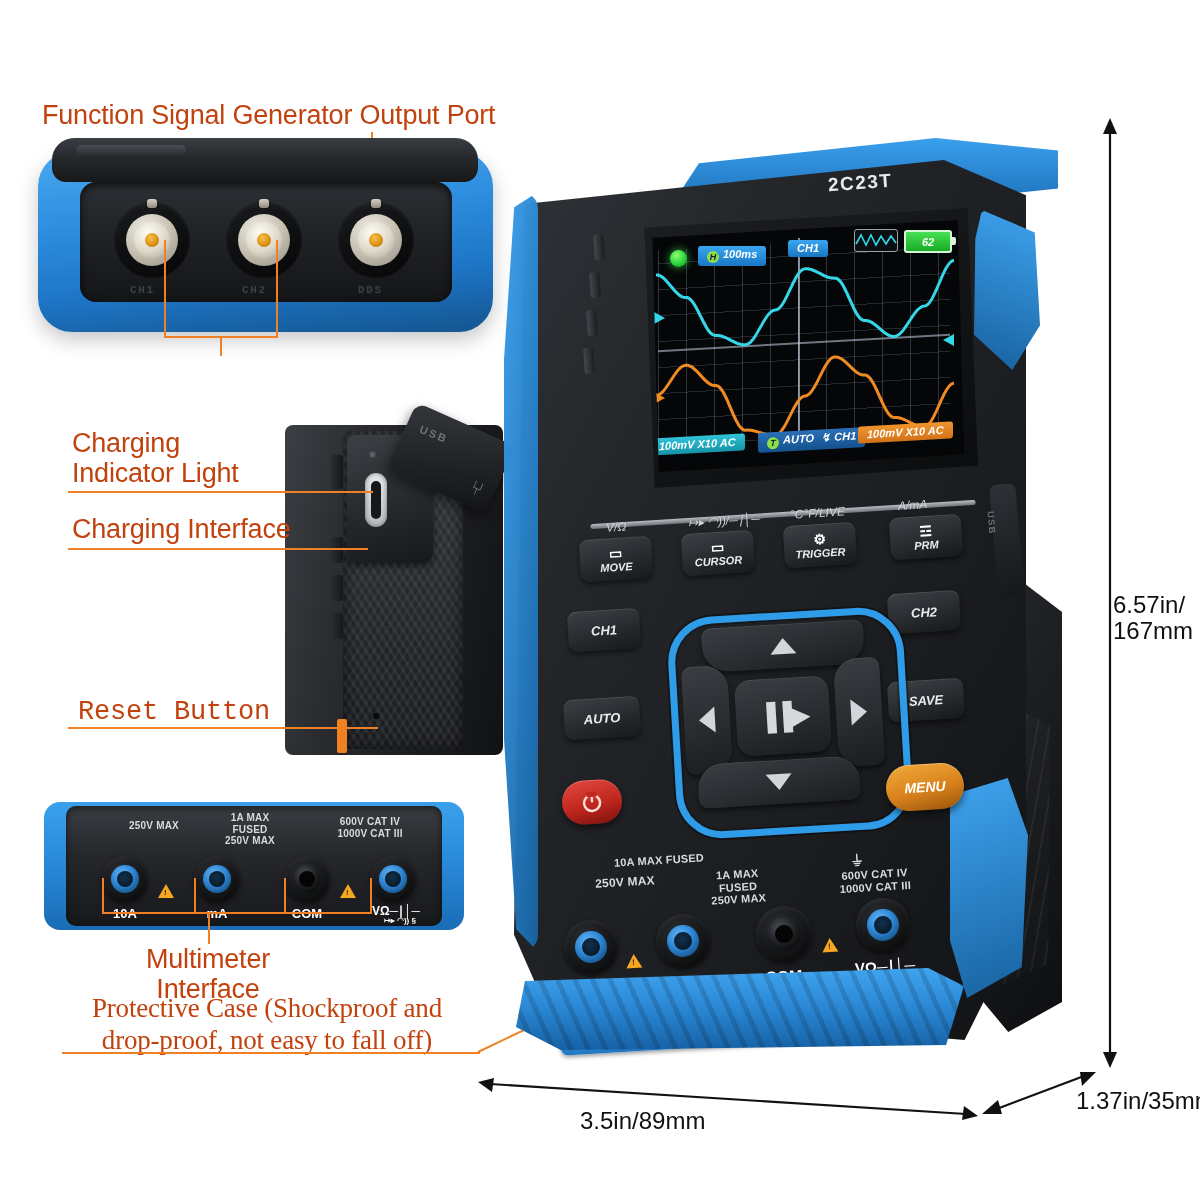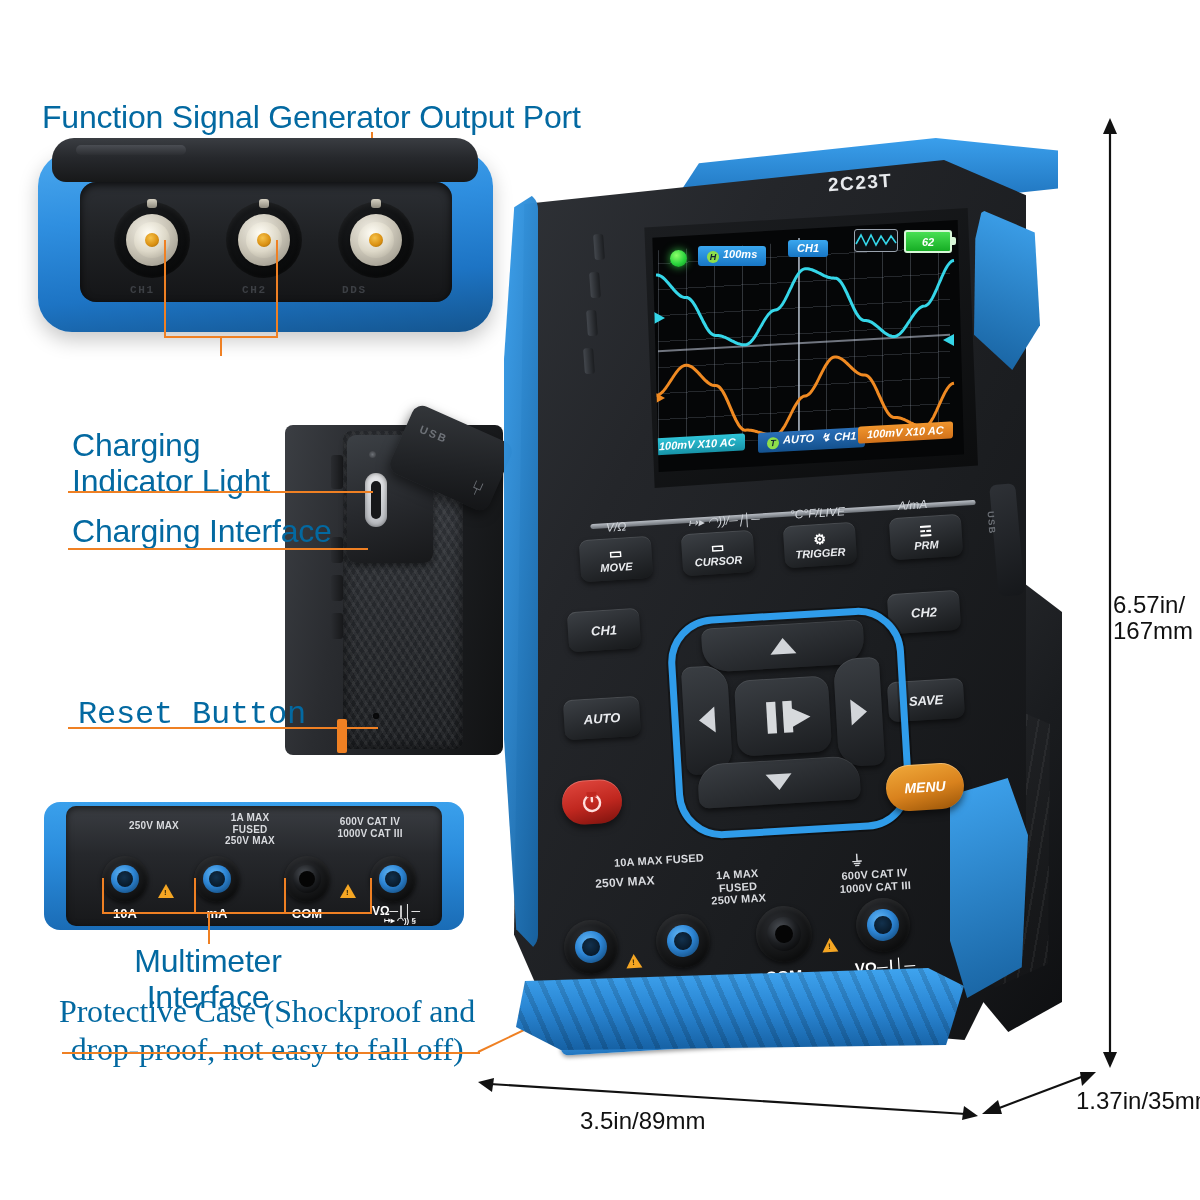--- a/index.html
+++ b/index.html
@@ -6,21 +6,21 @@
   html,body{margin:0;padding:0;}
   body{
     width:1200px;height:1200px;overflow:hidden;background:#ffffff;
     font-family:"Liberation Sans", sans-serif;position:relative;
   }
   .stage{position:absolute;inset:0;}
   .abs{position:absolute;}
 
   
   .callout{
-    color:#0369a1;font-size:32px;line-height:1.12;font-weight:400;
+    color:#c2410c;font-size:27px;line-height:1.12;font-weight:400;
     letter-spacing:-0.2px;white-space:pre-line;
   }
   .callout.center{text-align:center;}
   .leader{background:#ef8023;position:absolute;}
   .leader.h{height:2px;}
   .leader.v{width:2px;}
 
   
   #topPanel{left:38px;top:152px;width:455px;height:180px;}
   .tp-case{
@@ -386,21 +386,21 @@
         <div class="pin"></div>
       </div>
       <div class="bnc" style="left:258px;top:20px;">
         <div class="nub"></div>
         <div class="ring1"></div>
         <div class="ring2"></div>
         <div class="pin"></div>
       </div>
       <div class="bnc-label" style="left:50px;top:102px;">CH1</div>
       <div class="bnc-label" style="left:162px;top:102px;">CH2</div>
-      <div class="bnc-label" style="left:262px;top:102px;">DDS</div>
+      <div class="bnc-label" style="left:278px;top:102px;">DDS</div>
     </div>
   </div>
 
   <div class="leader v abs" style="left:164px;top:240px;height:97px;"></div>
   <div class="leader v abs" style="left:276px;top:240px;height:97px;"></div>
   <div class="leader h abs" style="left:164px;top:336px;width:114px;"></div>
   <div class="leader v abs" style="left:220px;top:336px;height:20px;"></div>
 
   <div id="chargePanel" class="abs">
     <div class="cp-bg"></div>

